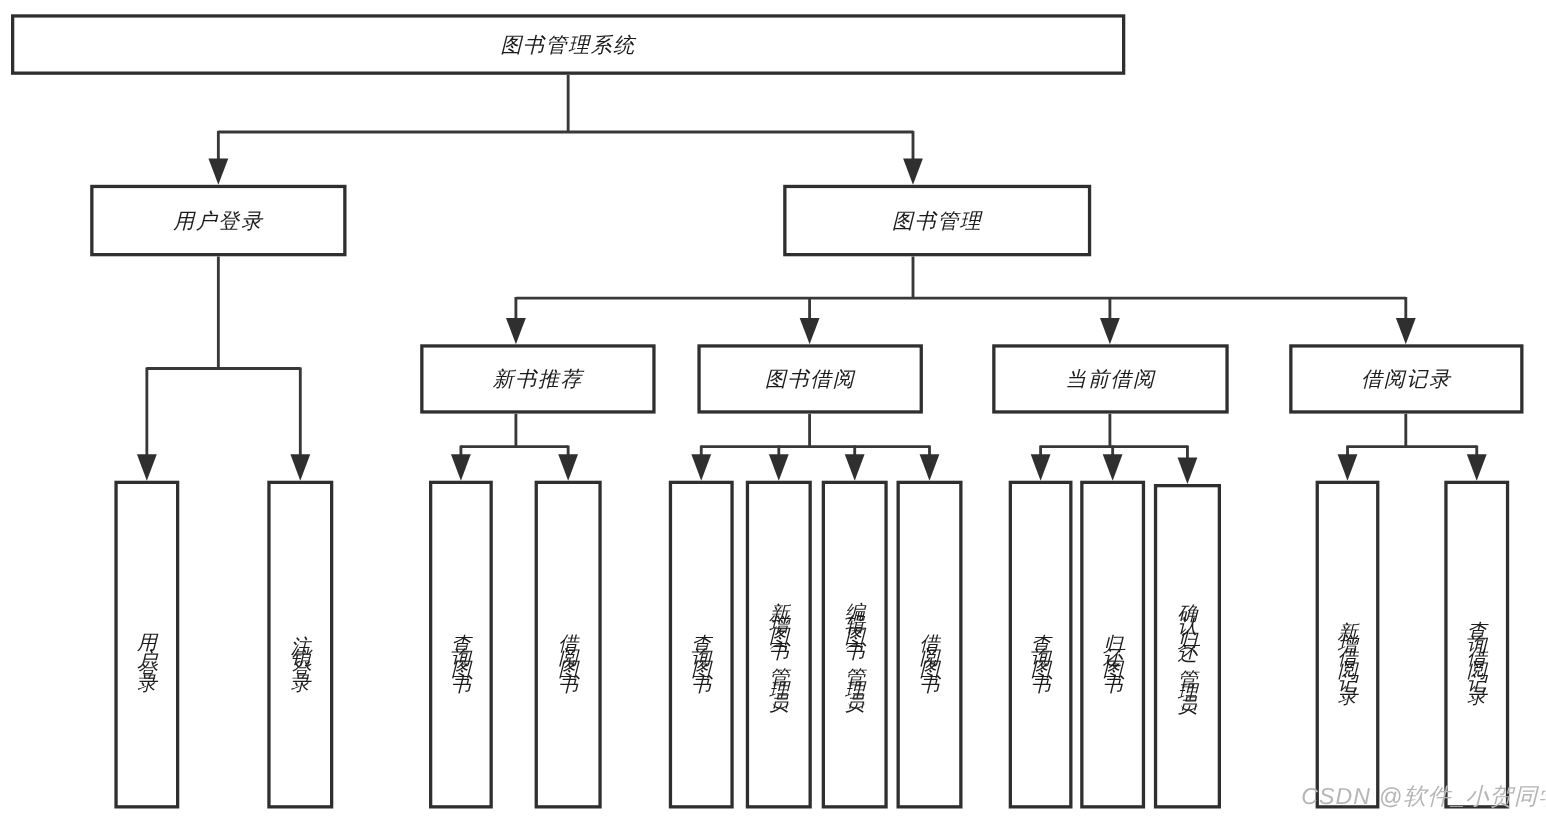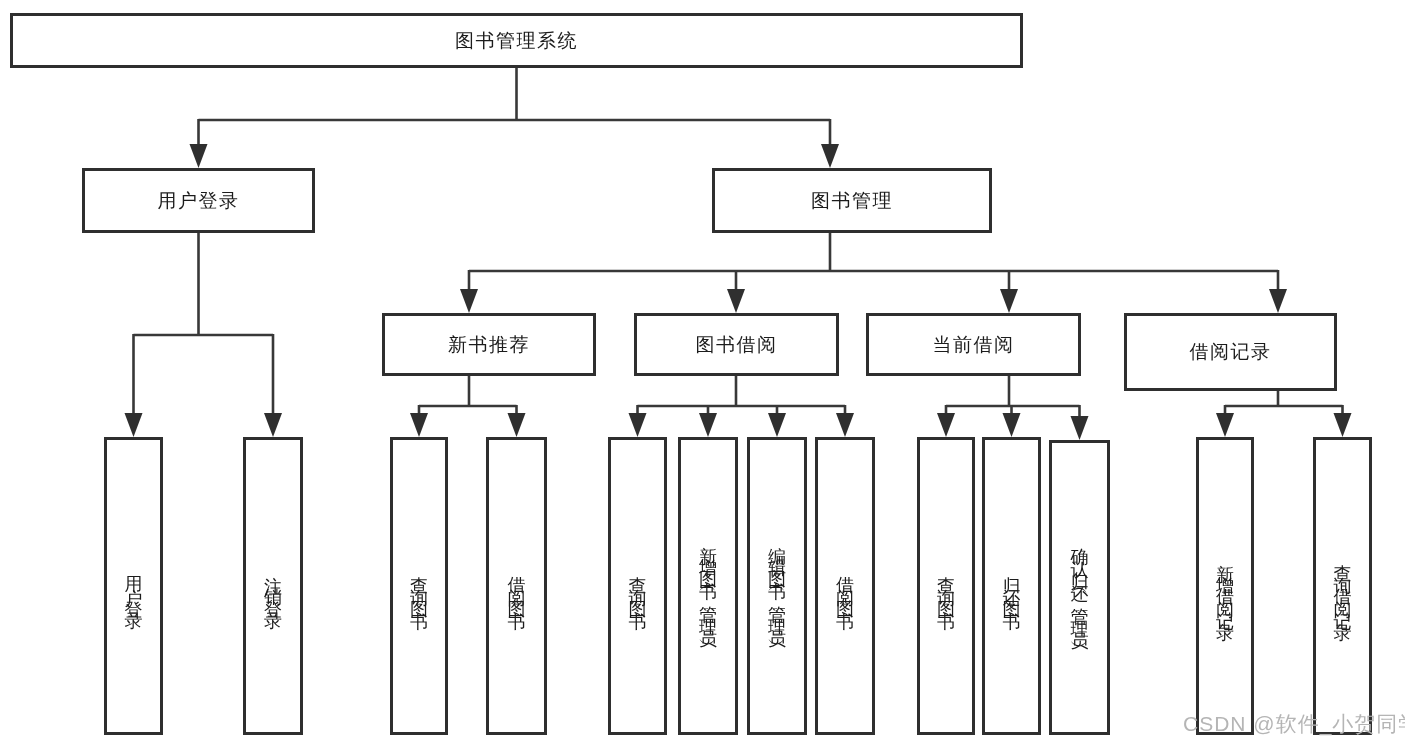--- a/index.html
+++ b/index.html
@@ -7,20 +7,21 @@
     padding: 0;
     background: #ffffff;
     font-family: "Liberation Sans", sans-serif;
   }
   .canvas {
     position: relative;
     width: 1405px;
     height: 747px;
     background: var(--bg, #ffffff);
     overflow: hidden;
+    font-style: italic;
   }
   svg.edges {
     position: absolute;
     left: 0;
     top: 0;
     z-index: 1;
   }
   .node {
     position: absolute;
     box-sizing: border-box;
@@ -130,24 +131,24 @@
   <div class="node" style="left:712px;top:168px;width:280px;height:65px">
     <span class="lbl">图书管理</span>
   </div>
 
   <div class="node" style="left:382px;top:313px;width:214px;height:63px">
     <span class="lbl">新书推荐</span>
   </div>
   <div class="node" style="left:634px;top:313px;width:205px;height:63px">
     <span class="lbl">图书借阅</span>
   </div>
-  <div class="node" style="left:866px;top:313px;width:215px;height:63px">
+  <div class="node" style="left:902px;top:313px;width:215px;height:63px">
     <span class="lbl">当前借阅</span>
   </div>
-  <div class="node" style="left:1124px;top:313px;width:213px;height:78px">
+  <div class="node" style="left:1172px;top:313px;width:213px;height:63px">
     <span class="lbl">借阅记录</span>
   </div>
 
   <div class="node leaf" style="left:104px;top:437px;width:59px;height:298px">
     <span class="lbl">用户登录</span>
   </div>
   <div class="node leaf" style="left:243px;top:437px;width:60px;height:298px">
     <span class="lbl">注销登录</span>
   </div>
 

